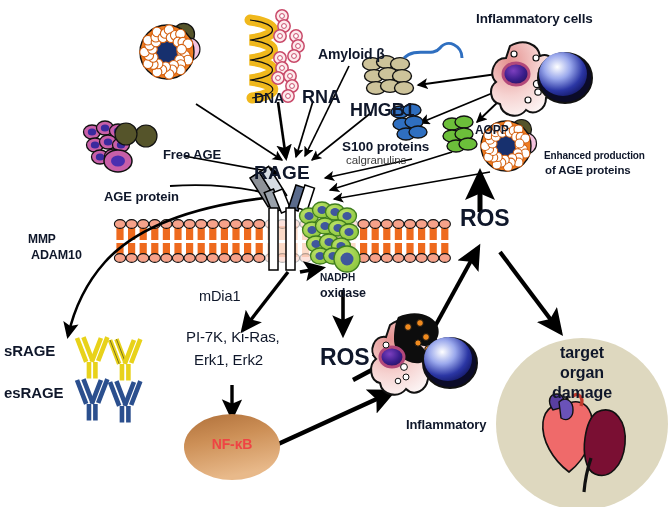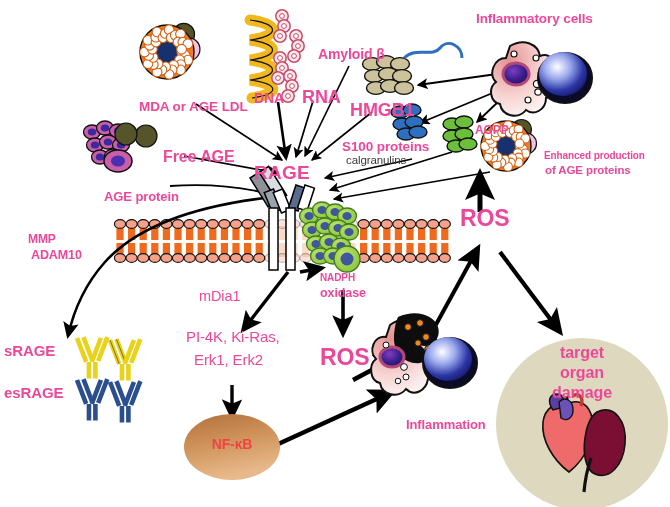--- a/index.html
+++ b/index.html
@@ -8,21 +8,21 @@
     background:#ffffff;
     font-family:"Liberation Sans", sans-serif;
     position:relative;
     overflow:hidden;
     color:#000;
   }
   #stage{position:absolute;inset:0;}
   .lbl{
     position:absolute;
     font-weight:bold;
-    color:#ec4899;
+    color:#0f172a;
     line-height:1.12;
     white-space:pre;
     letter-spacing:-0.1px;
   }
   .lbl.thin{font-weight:normal;}
   .lbl.center{text-align:center;}
   svg.overlay{position:absolute;left:0;top:0;width:670px;height:507px;pointer-events:none;}
 </style>
 </head>
 <body>
@@ -531,44 +531,43 @@
       <circle cx="60" cy="34" r="3.2" fill="#f08a1e" stroke="#111" stroke-width="1"></circle>
       <circle cx="18" cy="30" r="3" fill="#fff" stroke="#111" stroke-width="1"></circle>
       <circle cx="36" cy="52" r="3.4" fill="#fff" stroke="#111" stroke-width="1"></circle>
       <circle cx="38" cy="62" r="3" fill="#fff" stroke="#111" stroke-width="1"></circle>
       <circle cx="30" cy="66" r="2.8" fill="#fff" stroke="#111" stroke-width="1"></circle>
       <ellipse cx="82" cy="48" rx="27" ry="25" fill="#0b0b28" stroke="#111" stroke-width="2"></ellipse>
       <ellipse cx="80" cy="44" rx="24" ry="22" fill="url(#nucG)"></ellipse>
     </g>
   </svg>
 
-  <div class="lbl" style="left:139px;top:99px;font-size:13.5px;">MDA or AGE LDL</div>
   <div class="lbl" style="left:254px;top:91px;font-size:14px;">DNA</div>
   <div class="lbl" style="left:302px;top:87px;font-size:18px;">RNA</div>
   <div class="lbl" style="left:318px;top:47px;font-size:14px;">Amyloid β</div>
   <div class="lbl" style="left:476px;top:11px;font-size:13.5px;">Inflammatory cells</div>
   <div class="lbl" style="left:350px;top:100px;font-size:18px;">HMGB1</div>
   <div class="lbl" style="left:475px;top:124px;font-size:12px;">AOPP</div>
-  <div class="lbl" style="left:163px;top:148px;font-size:16px;">Free AGE</div>
+  <div class="lbl" style="left:163px;top:148px;font-size:13px;">Free AGE</div>
   <div class="lbl" style="left:342px;top:139px;font-size:13.5px;">S100 proteins</div>
   <div class="lbl thin" style="left:346px;top:154px;font-size:11.5px;color:#3a3a3a;">calgranulins</div>
   <div class="lbl" style="left:254px;top:162px;font-size:19px;letter-spacing:0.3px;text-align:center;">RAGE</div>
   <div class="lbl" style="left:536px;top:150px;font-size:10px;padding-left:8px;">Enhanced production</div>
   <div class="lbl" style="left:545px;top:164px;font-size:11.5px;">of AGE proteins</div>
   <div class="lbl" style="left:104px;top:190px;font-size:13px;">AGE protein</div>
   <div class="lbl" style="left:28px;top:233px;font-size:12px;">MMP</div>
   <div class="lbl" style="left:31px;top:248px;font-size:12.5px;">ADAM10</div>
   <div class="lbl" style="left:4px;top:343px;font-size:15px;">sRAGE</div>
   <div class="lbl" style="left:4px;top:385px;font-size:15px;">esRAGE</div>
   <div class="lbl thin" style="left:199px;top:288px;font-size:14.5px;">mDia1</div>
   <div class="lbl" style="left:320px;top:272px;font-size:10px;">NADPH</div>
   <div class="lbl" style="left:320px;top:286px;font-size:12.5px;">oxidase</div>
-  <div class="lbl thin" style="left:186px;top:329px;font-size:15px;">PI-4K, Ki-Ras,</div>
+  <div class="lbl thin" style="left:186px;top:329px;font-size:15px;">PI-7K, Ki-Ras,</div>
   <div class="lbl thin" style="left:194px;top:352px;font-size:15px;">Erk1, Erk2</div>
   <div class="lbl" style="left:320px;top:345px;font-size:23px;">ROS</div>
   <div class="lbl" style="left:460px;top:206px;font-size:23px;">ROS</div>
   <div class="lbl center" style="left:203px;top:437px;width:58px;font-size:14px;color:#ef4444;">NF-κB</div>
-  <div class="lbl" style="left:406px;top:418px;font-size:13px;">Inflammation</div>
+  <div class="lbl" style="left:406px;top:418px;font-size:13px;">Inflammatory</div>
   <div class="lbl center" style="left:532px;top:344px;width:100px;font-size:16px;">target</div>
   <div class="lbl center" style="left:532px;top:364px;width:100px;font-size:16px;">organ</div>
   <div class="lbl center" style="left:532px;top:384px;width:100px;font-size:16px;">damage</div>
 
 </div>
 
 </body></html>

